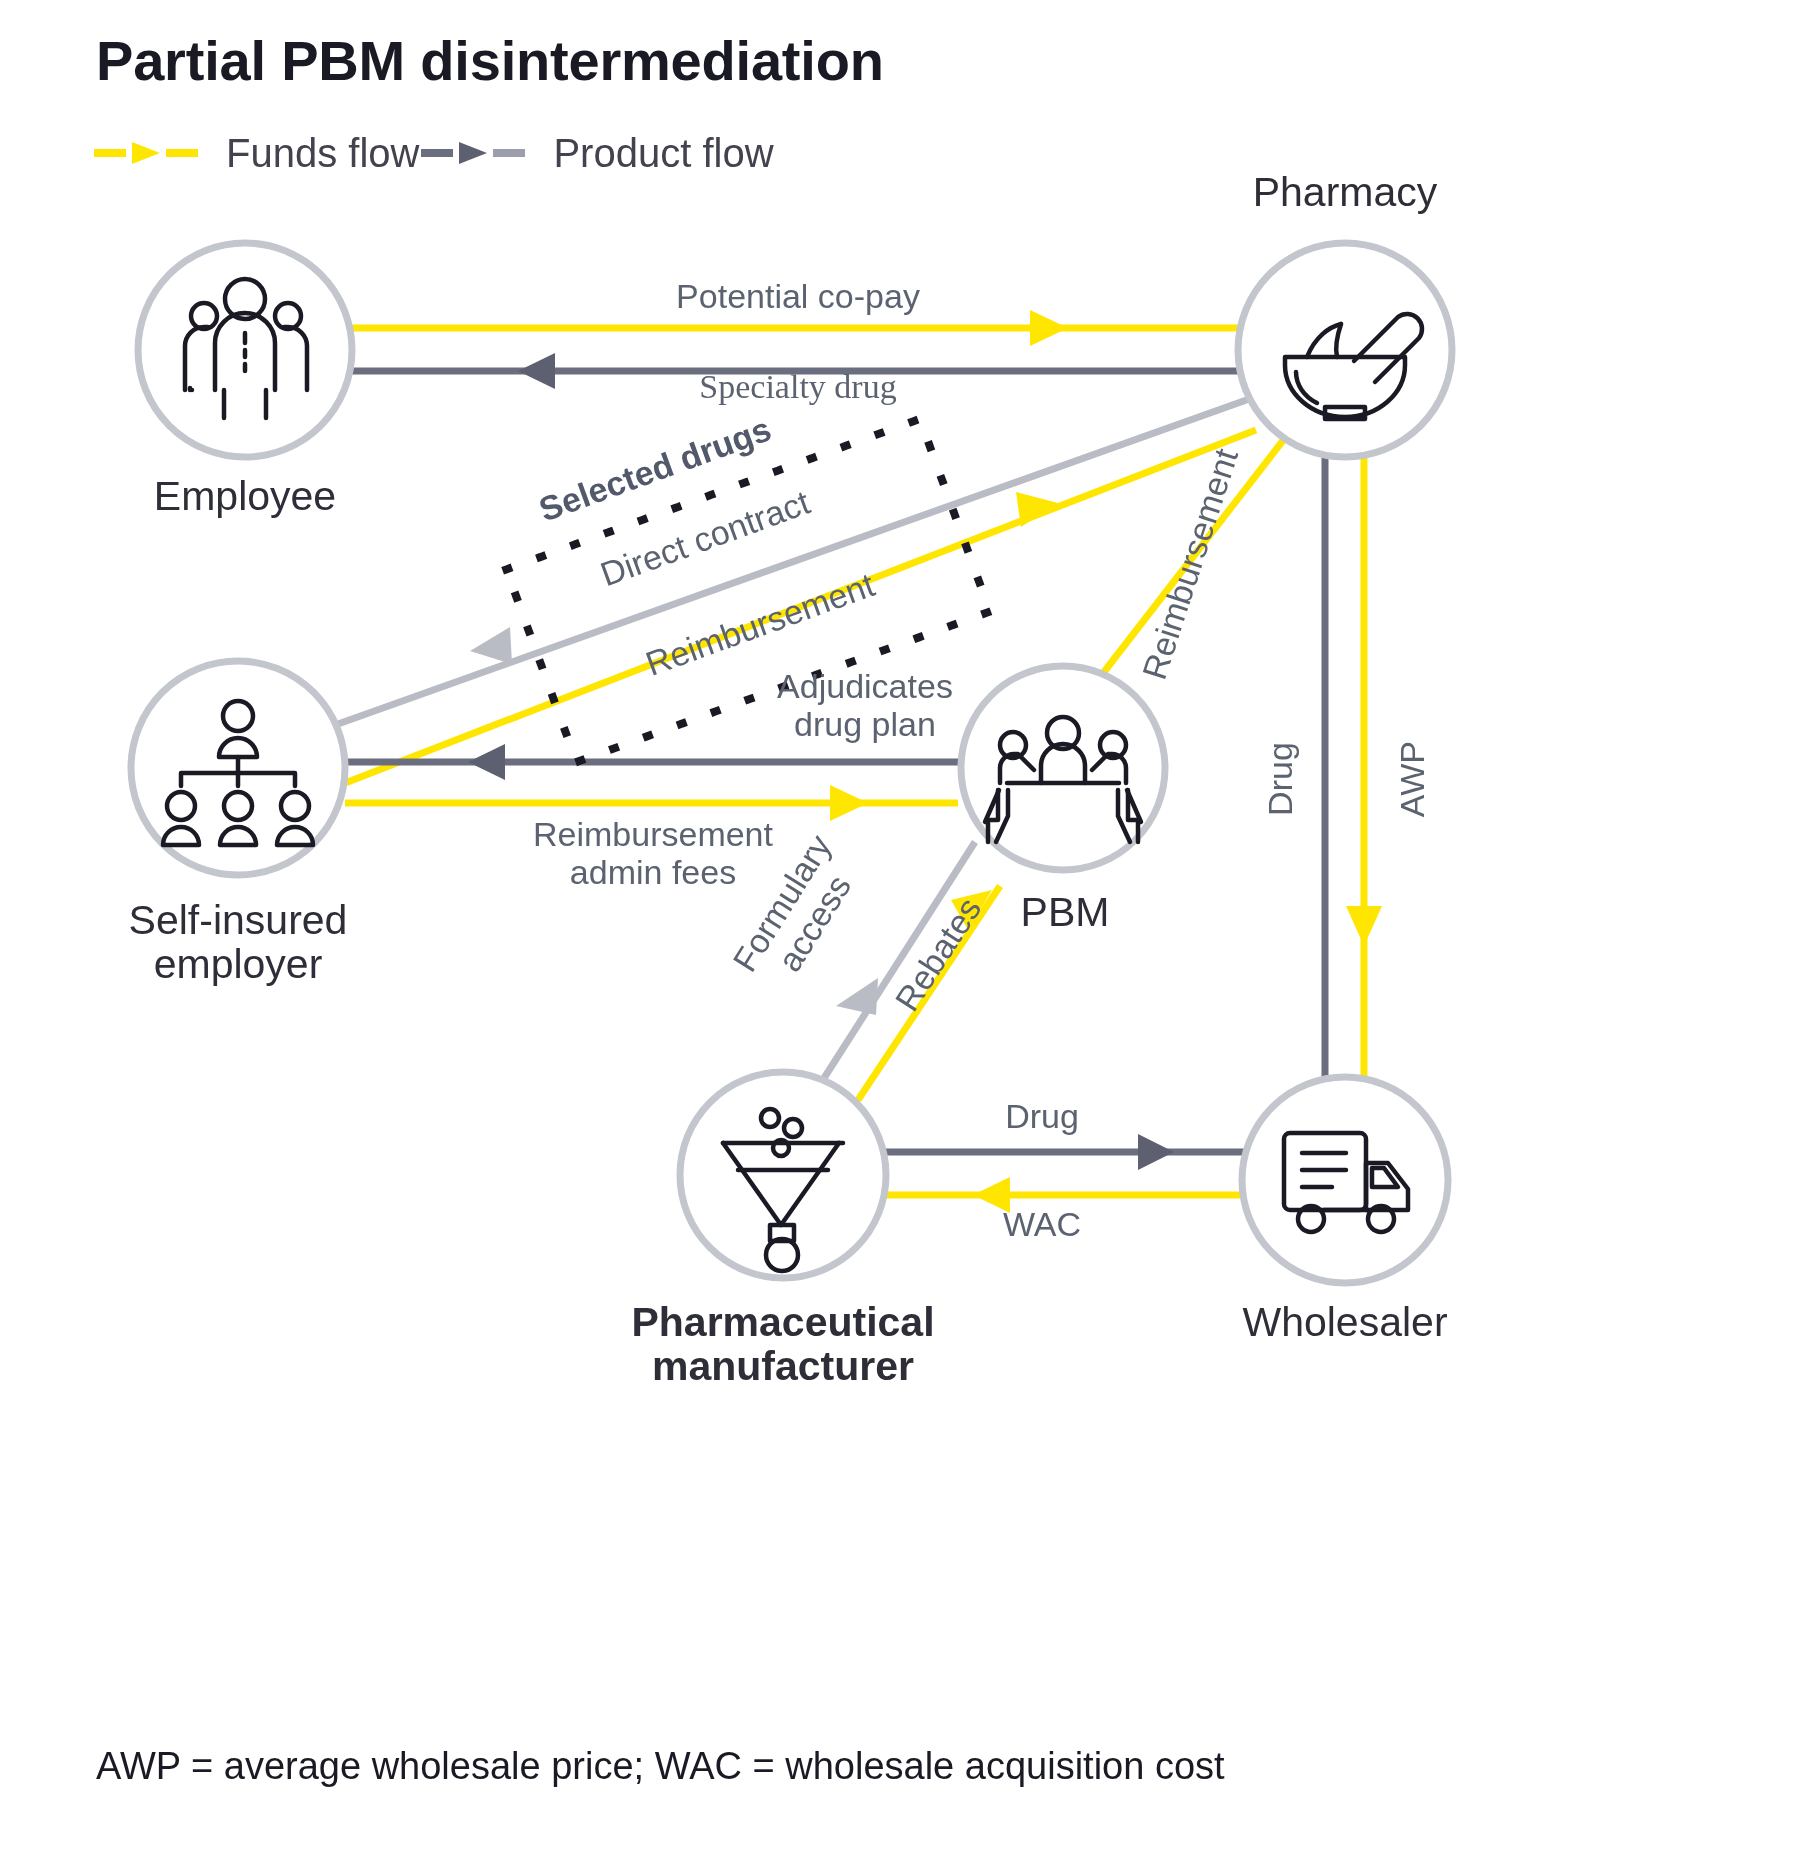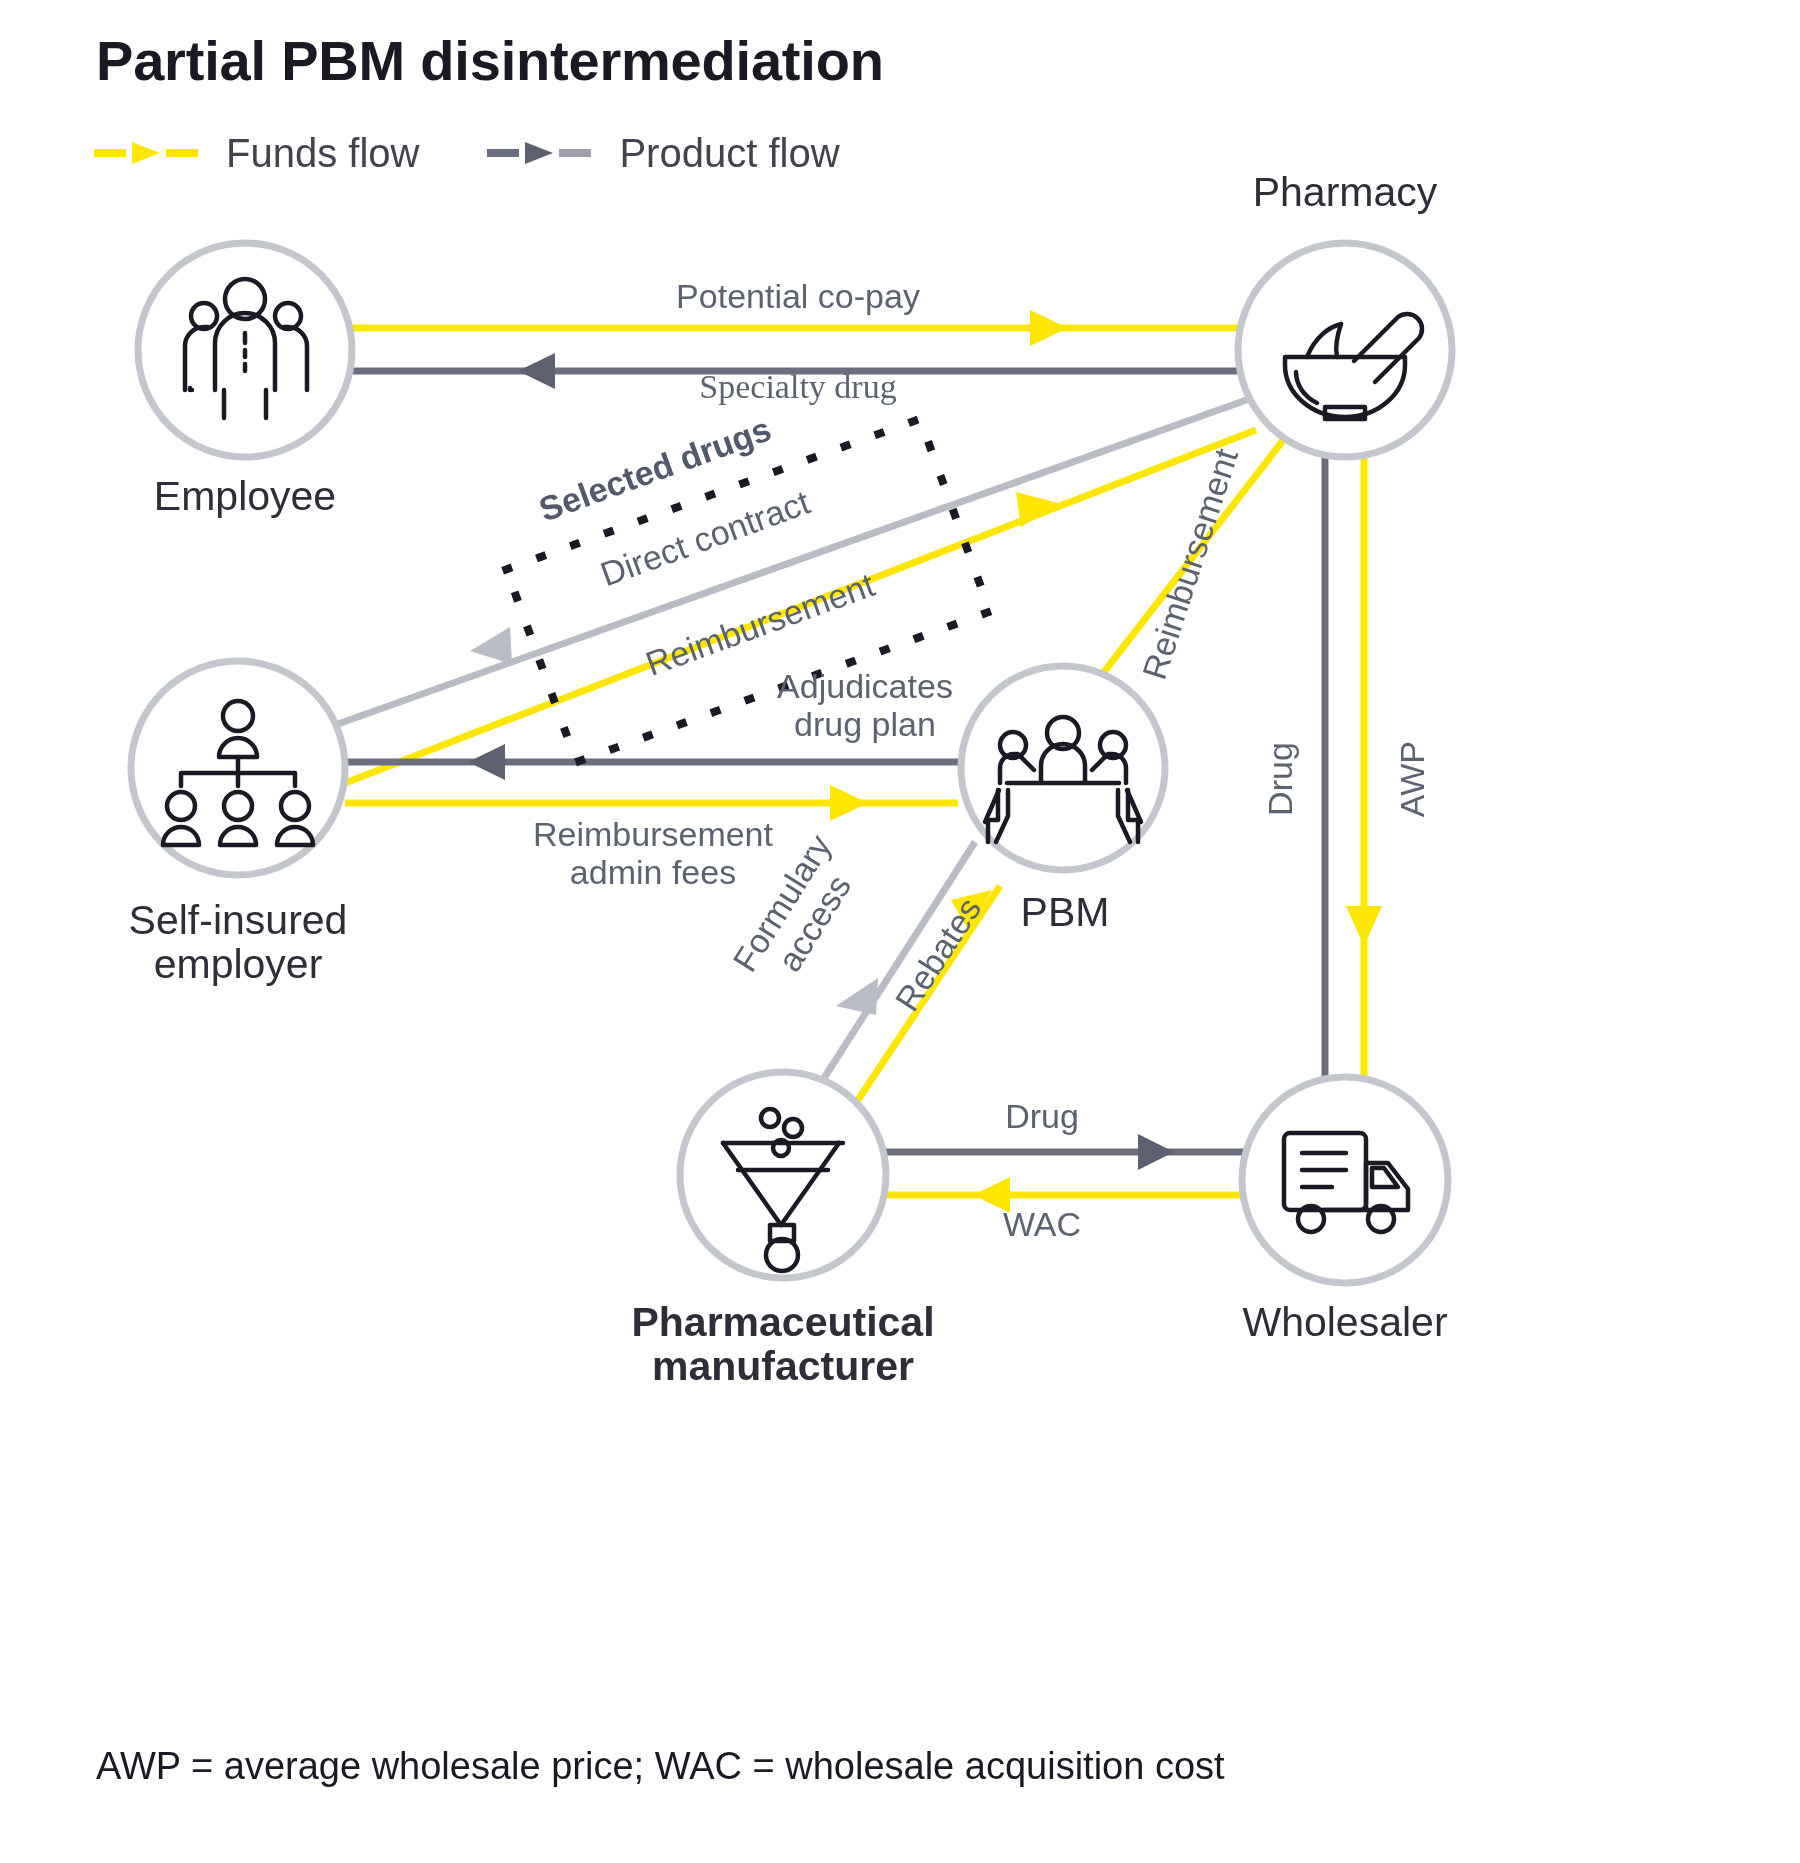--- a/index.html
+++ b/index.html
@@ -36,21 +36,20 @@
     letter-spacing: -0.2px;
     color: #1a1a24;
     white-space: nowrap;
   }
   .legend {
     position: absolute;
     left: 92px;
     top: 133px;
     display: flex;
     align-items: center;
-    gap: 66px;
   }
   .legend-item {
     display: flex;
     align-items: center;
     gap: 14px;
   }
   .legend-key {
     display: block;
   }
   .legend-label {

